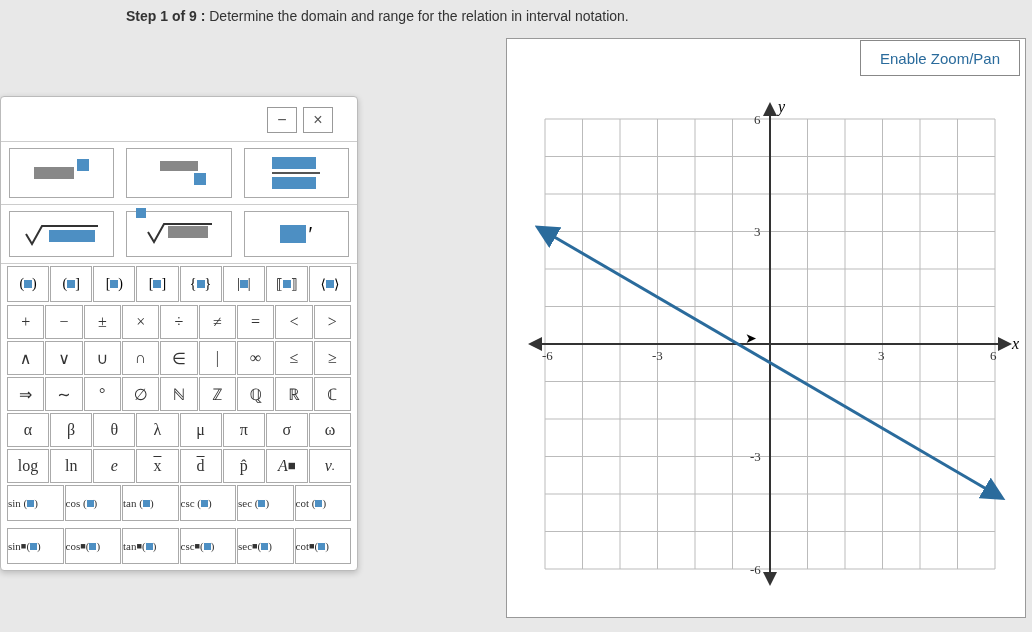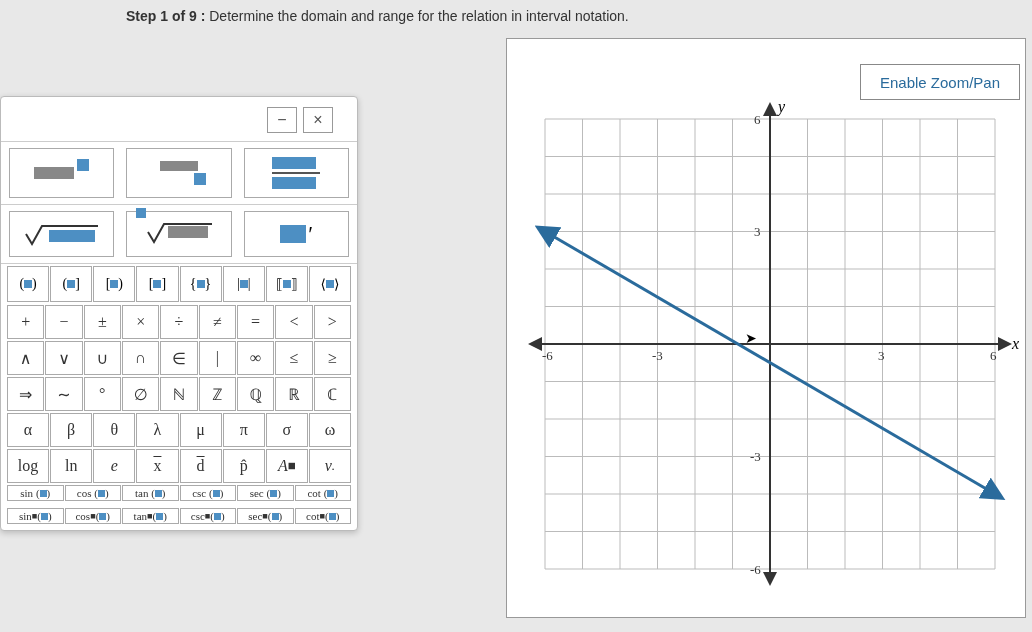--- a/index.html
+++ b/index.html
@@ -28,25 +28,25 @@
   .root-cell { flex: 1; height: 46px; border: 1px solid #aaa; display: flex; align-items: center; justify-content: center; background: #fff; font-size: 18px; cursor: pointer; }
   svg.root { stroke: #333; stroke-width: 2; fill: none; }
   .prime-box { width: 26px; height: 18px; background: #4d8fc3; display: inline-block; }
   .row-brackets { padding: 2px 6px; display: flex; gap: 1px; border-top: 1px solid #ccc; flex-wrap: nowrap; }
   .br-btn { flex: 1; height: 36px; border: 1px solid #aaa; background: #fff; display: flex; align-items: center; justify-content: center; font-size: 14px; cursor: pointer; font-family: 'Times New Roman', serif; }
   .sq { width: 8px; height: 8px; background: #4d8fc3; display: inline-block; }
   .grid-row { padding: 1px 6px; display: flex; gap: 1px; }
   .g-btn { flex: 1; height: 34px; border: 1px solid #aaa; background: #fff; display: flex; align-items: center; justify-content: center; font-size: 16px; cursor: pointer; font-family: 'Times New Roman', serif; color: #333; }
   .g-btn.sset { font-family: Georgia, serif; }
   .row-trig { padding: 1px 6px 6px; display: flex; gap: 1px; }
-  .t-btn { flex: 1; height: 16px; border: 1px solid #aaa; background: #fff; display: flex; align-items: center; justify-content: center; font-size: 11px; cursor: pointer; font-family: 'Times New Roman', serif; color: #333; white-space: nowrap; }
+  .t-btn { flex: 1; height: 36px; border: 1px solid #aaa; background: #fff; display: flex; align-items: center; justify-content: flex-start; font-size: 11px; cursor: pointer; font-family: 'Times New Roman', serif; color: #333; white-space: nowrap; }
   .t-btn .sq2 { width: 7px; height: 7px; background: #4d8fc3; display: inline-block; }
   .overline { text-decoration: overline; }
   .chart-panel { position: absolute; top: 38px; left: 506px; width: 520px; height: 580px; border: 1px solid #999; background: #fff; }
-  .zoom-btn { position: absolute; top: 64px; right: 12px; width: 160px; height: 36px; border: 1px solid #888; background: #fff; display: flex; align-items: center; justify-content: center; font-size: 15px; color: #2a6b9c; cursor: pointer; }
+  .zoom-btn { position: absolute; top: 40px; right: 12px; width: 160px; height: 36px; border: 1px solid #888; background: #fff; display: flex; align-items: center; justify-content: center; font-size: 15px; color: #2a6b9c; cursor: pointer; }
   .chart-svg { position: absolute; top: 94px; left: 520px; }
   .cursor-arrow { position:absolute; top: 330px; left: 745px; font-size:14px; color:#000;}
 </style>
 </head>
 <body>
 
 <div class="step-header">
   <b>Step 1 of 9 :</b>&nbsp;<span>Determine the domain and range for the relation in interval notation.</span>
 </div>
 

